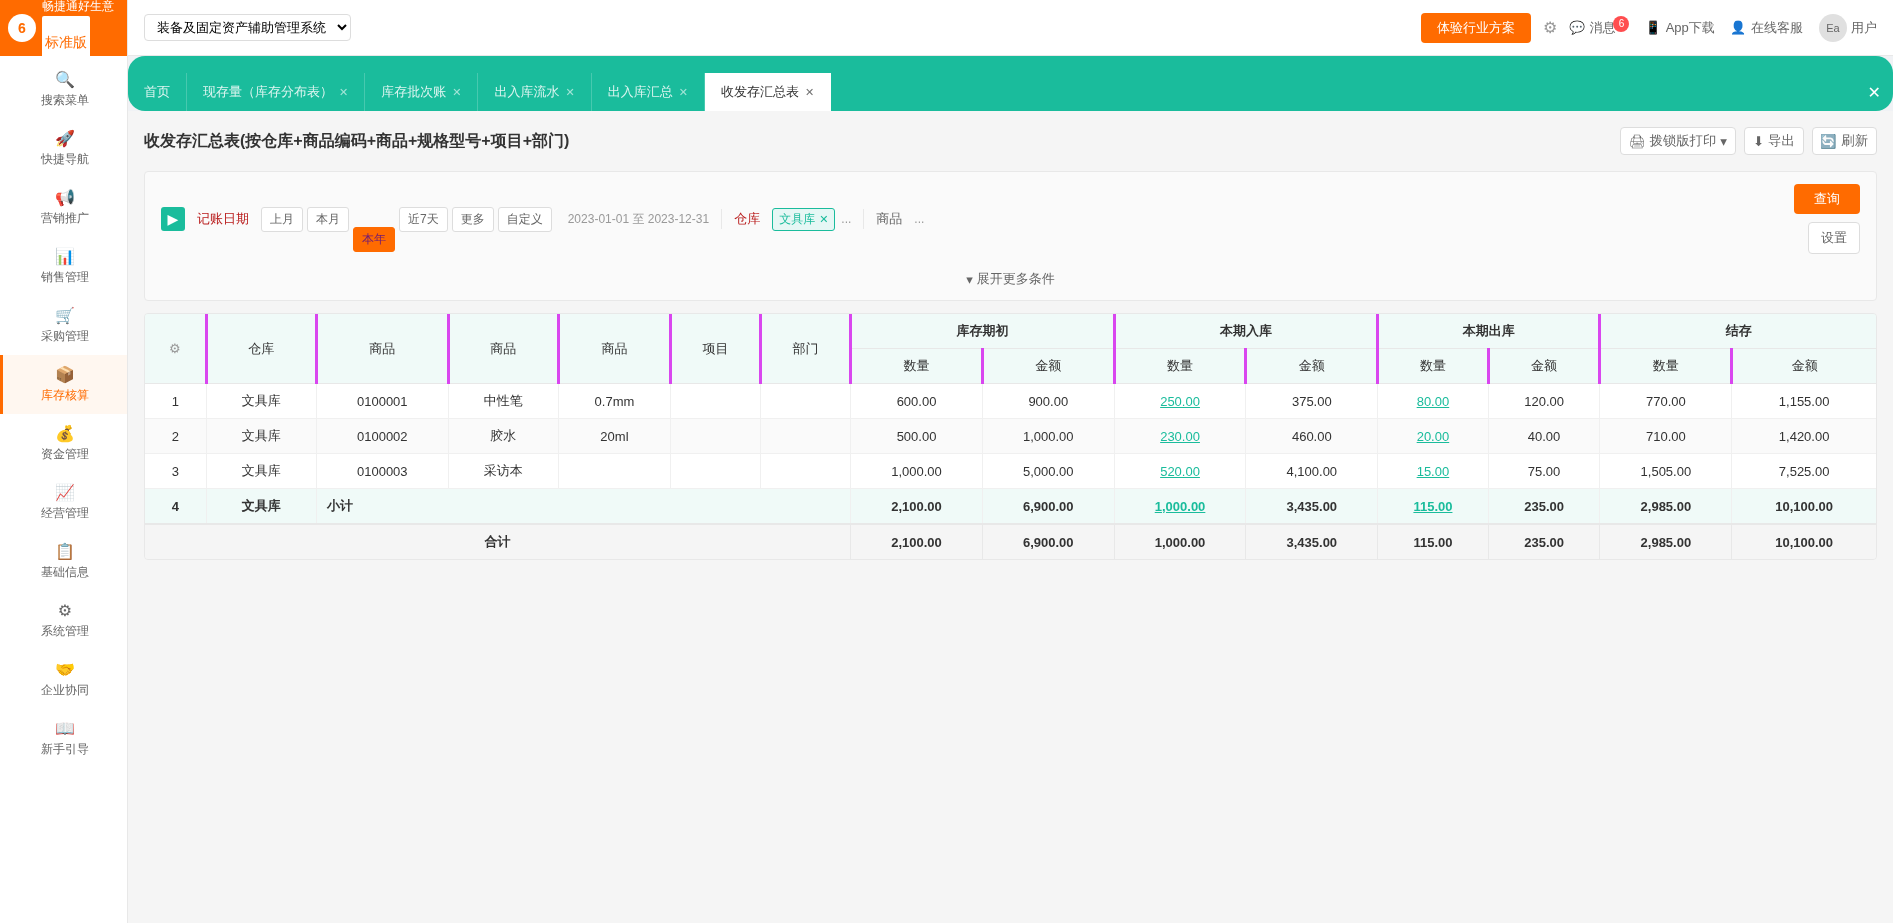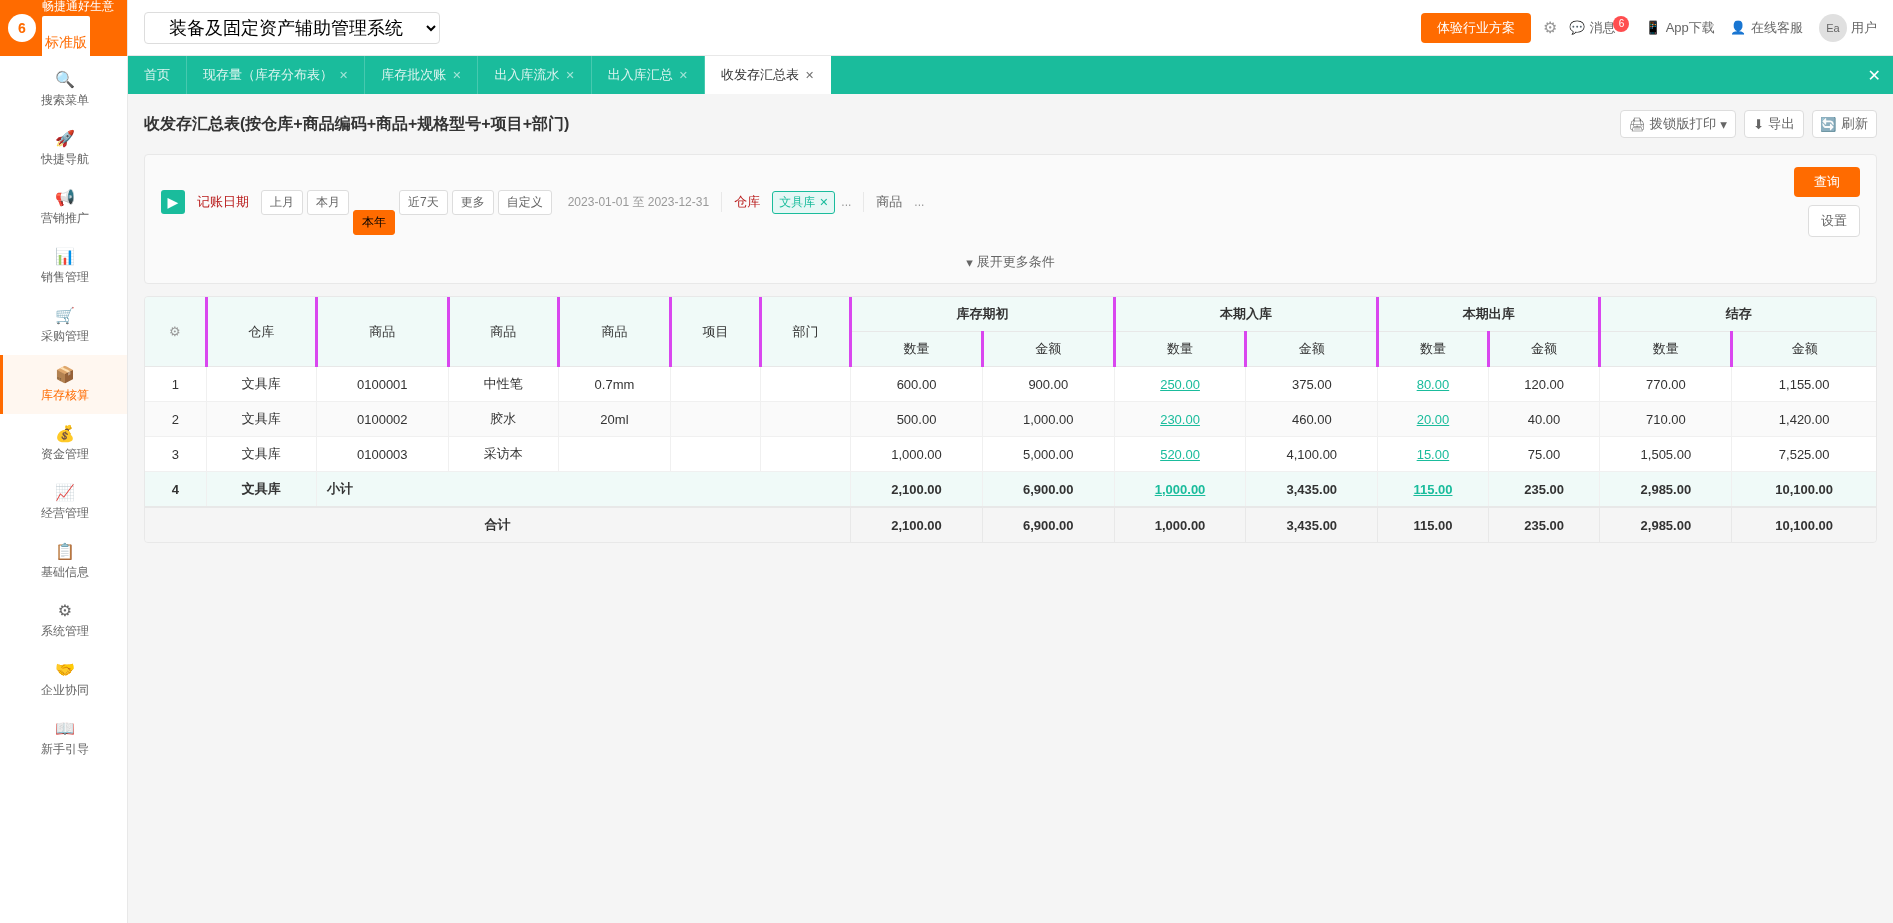--- a/index.html
+++ b/index.html
@@ -15,49 +15,49 @@
     .sidebar-item { display: flex; flex-direction: column; align-items: center; padding: 10px 4px; cursor: pointer; color: #666; font-size: 12px; gap: 3px; border-left: 3px solid transparent; }
     .sidebar-item.active { background: #fff7f0; color: #ff6b00; border-left-color: #ff6b00; }
     .sidebar-item .icon { font-size: 16px; }
 
     
     .main { flex: 1; display: flex; flex-direction: column; overflow: hidden; }
 
     
     .topbar { height: 56px; background: #fff; display: flex; align-items: center; padding: 0 16px; border-bottom: 1px solid #e8e8e8; gap: 12px; }
     .topbar-title { flex: 1; font-size: 14px; color: #333; display: flex; align-items: center; gap: 8px; }
-    .topbar-title select { border: 1px solid #ddd; border-radius: 4px; padding: 4px 20px; font-size: 18px; background: #fff; }
+    .topbar-title select { border: 1px solid #ddd; border-radius: 4px; padding: 4px 8px; font-size: 13px; background: #fff; }
     .topbar-btn-experience { background: #ff6b00; color: #fff; border: none; border-radius: 4px; padding: 6px 16px; font-size: 13px; cursor: pointer; }
     .topbar-actions { display: flex; align-items: center; gap: 16px; color: #666; font-size: 13px; }
     .topbar-badge { background: #ff4d4f; color: #fff; border-radius: 50%; width: 16px; height: 16px; font-size: 10px; display: inline-flex; align-items: center; justify-content: center; margin-left: -6px; margin-top: -8px; vertical-align: top; }
     .topbar-action-item { display: flex; align-items: center; gap: 4px; cursor: pointer; }
     .topbar-avatar { width: 28px; height: 28px; background: #e0e0e0; border-radius: 50%; display: flex; align-items: center; justify-content: center; font-size: 11px; color: #666; }
 
     
-    .tabbar { background: #1abc9c; display: flex; align-items: center; padding: 0 0 0 0; overflow-x: auto; flex-shrink: 0; }
+    .tabbar { background: #1abc9c; display: flex; align-items: center; padding: 17px 0 0 0; overflow-x: auto; flex-shrink: 0; border-radius: 17px; }
     .tab { display: flex; align-items: center; gap: 6px; padding: 10px 16px; color: rgba(255,255,255,0.85); font-size: 13px; cursor: pointer; white-space: nowrap; border-right: 1px solid rgba(255,255,255,0.2); }
     .tab.active { background: #fff; color: #333; }
     .tab-close { font-size: 11px; color: inherit; opacity: 0.7; cursor: pointer; }
     .tabbar-close-right { margin-left: auto; padding: 0 12px; color: #fff; cursor: pointer; font-size: 16px; }
 
     
     .content { flex: 1; overflow: auto; padding: 0; background: #f5f5f5; }
 
     
     .page-title { font-size: 16px; font-weight: bold; color: #333; margin-bottom: 16px; display: flex; align-items: center; justify-content: space-between; gap: 12px; }
     .page-title-actions { display: flex; gap: 8px; font-size: 13px; }
     .page-title-action { display: flex; align-items: center; gap: 4px; color: #666; cursor: pointer; padding: 4px 8px; border: 1px solid #ddd; border-radius: 4px; background: #fff; }
 
     
     .filter-bar { border: 1px solid #e8e8e8; border-radius: 4px; padding: 12px 16px; margin-bottom: 12px; background: #fafafa; }
     .filter-row { display: flex; align-items: center; gap: 12px; flex-wrap: wrap; }
     .filter-label { color: #b91c1c; font-size: 13px; white-space: nowrap; }
     .filter-date-group { display: flex; align-items: center; gap: 4px; }
     .filter-date-btn { padding: 3px 8px; border: 1px solid #ddd; border-radius: 3px; font-size: 12px; cursor: pointer; background: #fff; color: #666; }
-    .filter-date-btn.active { background: #ff6b00; color: #000000; border-color: #ff6b00; margin-top: 40px; }
+    .filter-date-btn.active { background: #ff6b00; color: #701a75; border-color: #ff6b00; margin-top: 40px; }
     .filter-date-range { font-size: 12px; color: #999; margin-left: 4px; }
     .filter-divider { height: 20px; width: 1px; background: #e8e8e8; }
     .filter-warehouse { display: flex; align-items: center; gap: 6px; }
     .filter-tag { background: #e6f7f5; border: 1px solid #1abc9c; border-radius: 3px; padding: 2px 6px; font-size: 12px; color: #1abc9c; display: flex; align-items: center; gap: 4px; }
     .filter-tag-close { cursor: pointer; font-size: 11px; }
     .filter-more { color: #999; font-size: 12px; cursor: pointer; }
     .filter-goods-label { color: #666; font-size: 13px; }
     .filter-expand { display: flex; align-items: center; gap: 4px; color: #666; font-size: 13px; cursor: pointer; margin: 8px auto 0; width: fit-content; }
     .filter-query-btn { background: #ff6b00; color: #fff; border: none; border-radius: 4px; padding: 6px 20px; font-size: 13px; cursor: pointer; }
     .filter-set-btn { background: #fff; color: #666; border: 1px solid #ddd; border-radius: 4px; padding: 6px 12px; font-size: 13px; cursor: pointer; margin-top: 4px; display: block; }

